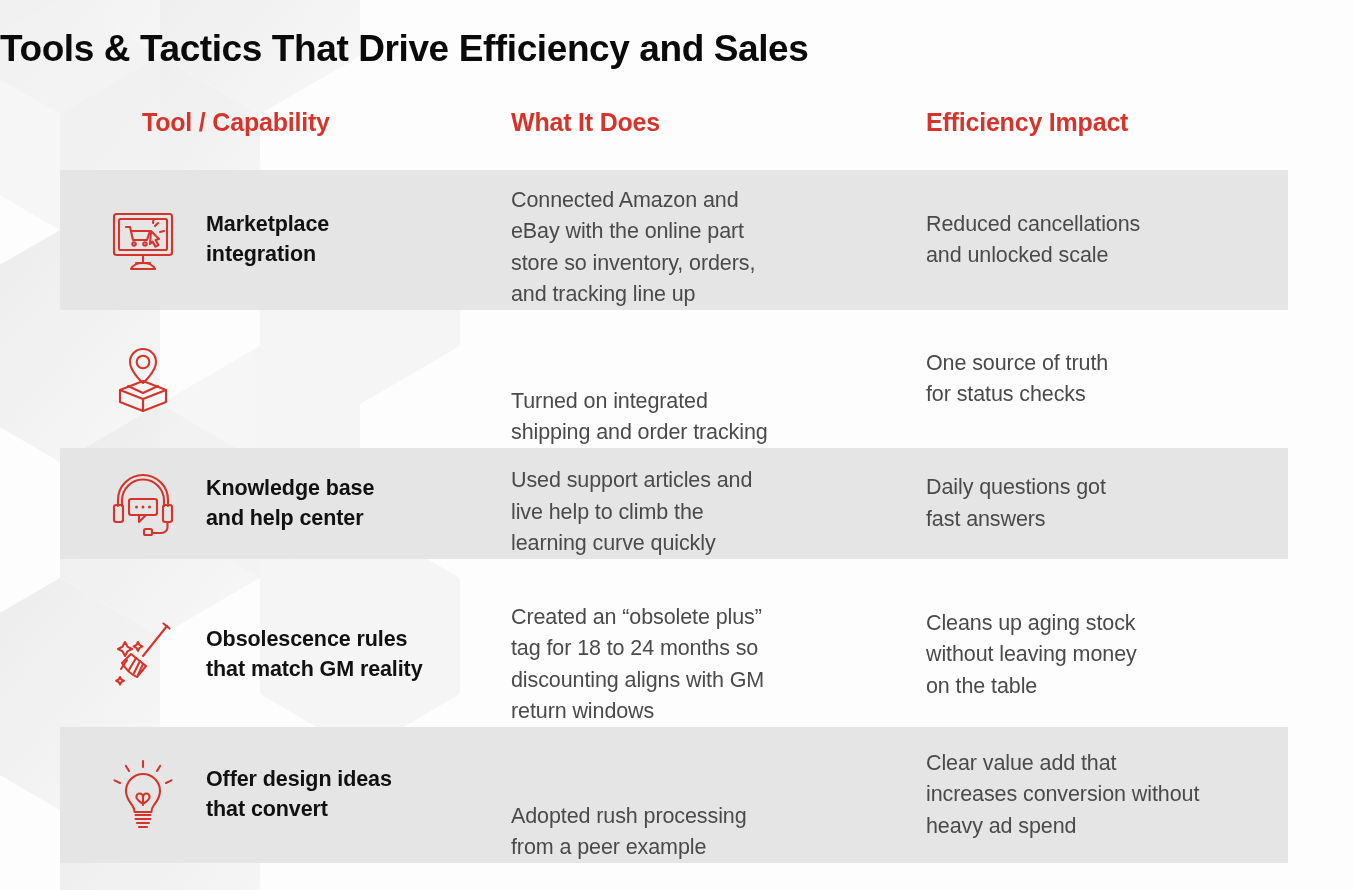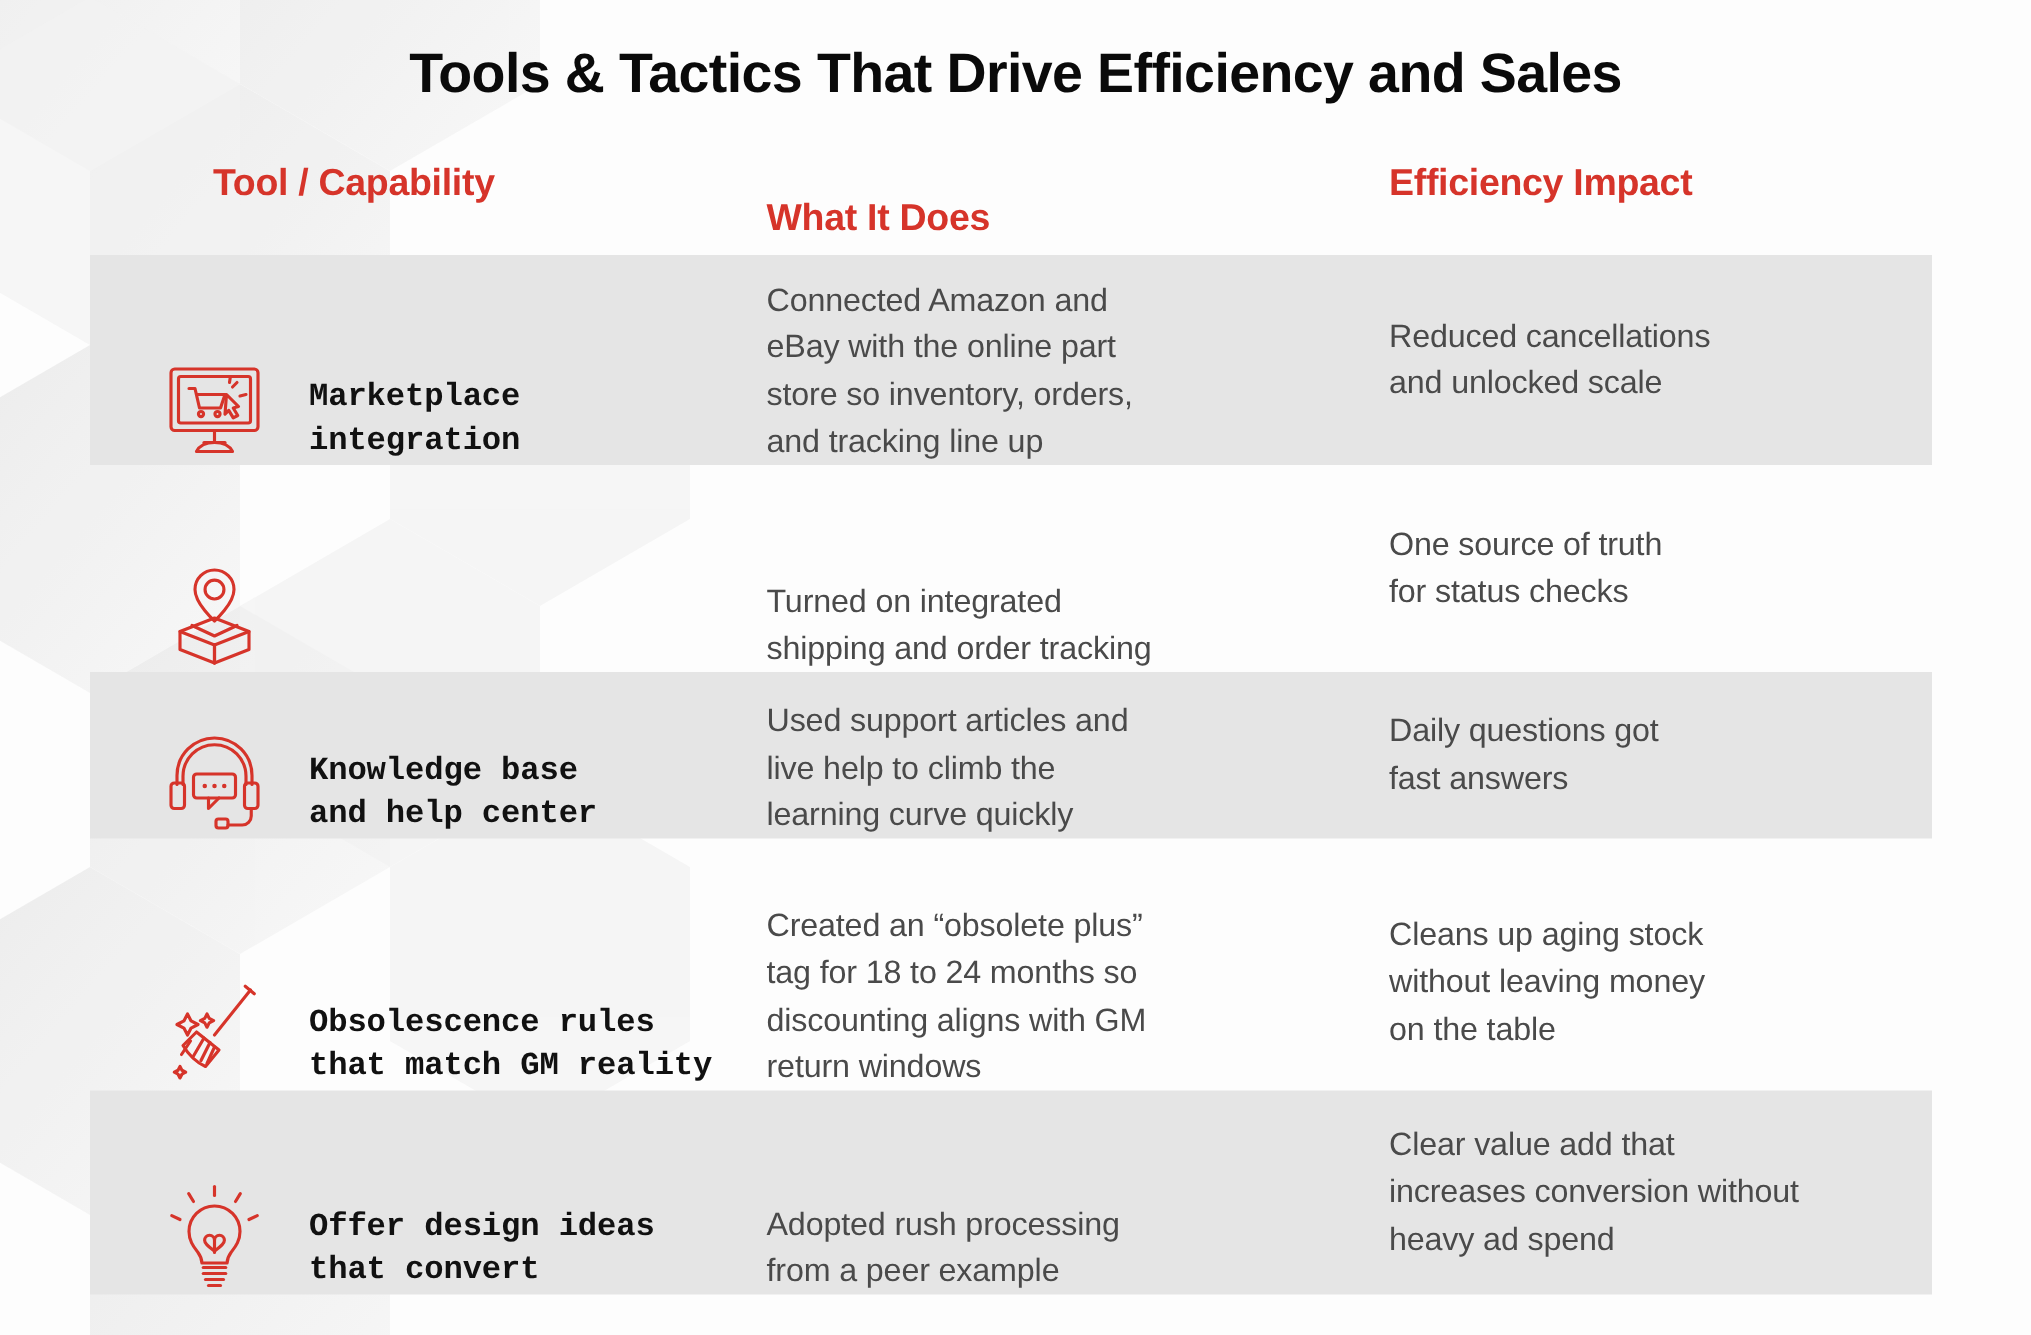--- a/index.html
+++ b/index.html
@@ -30,21 +30,20 @@
     width: 1354px;
     height: 890px;
   }
 
   
   .title {
     position: absolute;
     top: 28px;
     left: 0;
     width: 1354px;
-    text-align: center;
     font-size: 37px;
     font-weight: bold;
     letter-spacing: -0.4px;
     color: #0a0a0a;
     font-family: "Liberation Sans", sans-serif;
   }
 
   
   .col-headers {
     position: absolute;
@@ -56,21 +55,21 @@
   }
   .col-header {
     position: absolute;
     font-size: 25px;
     font-weight: bold;
     color: #d6342a;
     letter-spacing: -0.2px;
     white-space: nowrap;
   }
   .ch-1 { left: 142px; }
-  .ch-2 { left: 511px; margin-top: 23px; }
+  .ch-2 { left: 511px; }
   .ch-3 { left: 926px; }
 
   
   .rows {
     position: absolute;
     top: 0;
     left: 0;
     width: 1354px;
     height: 890px;
   }
@@ -84,22 +83,21 @@
   }
   .row.shaded { background: #e5e5e5; }
   .row.plain  { background: transparent; }
 
   .cell-tool {
     position: absolute;
     left: 0;
     width: 451px;
     height: 100%;
     display: flex;
-    align-items: flex-end;
-    font-family: Liberation Mono, monospace;
+    align-items: center;
   }
   .icon-wrap {
     width: 116px;
     min-width: 116px;
     display: flex;
     align-items: center;
     justify-content: center;
     margin-left: 25px;
   }
   .icon-wrap svg { display: block; }

